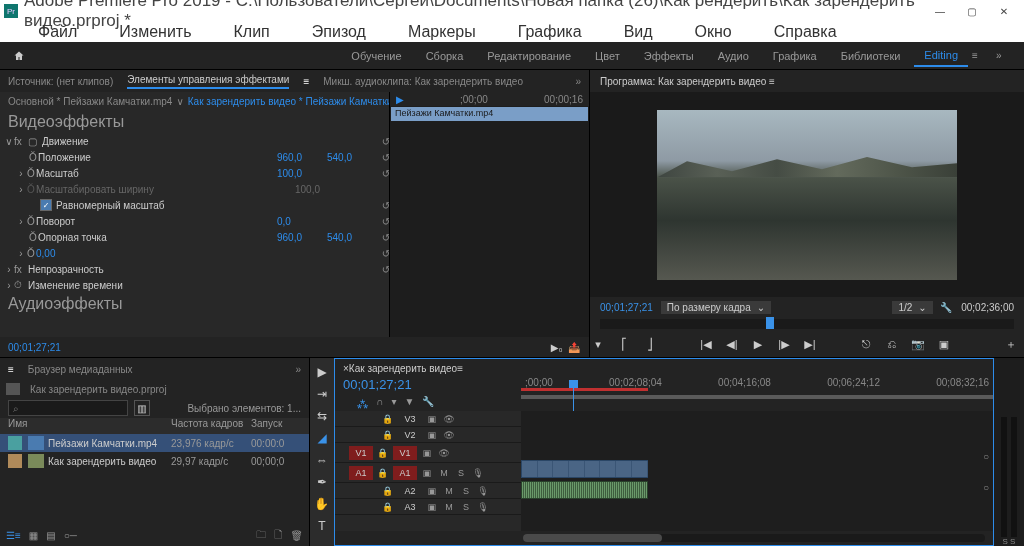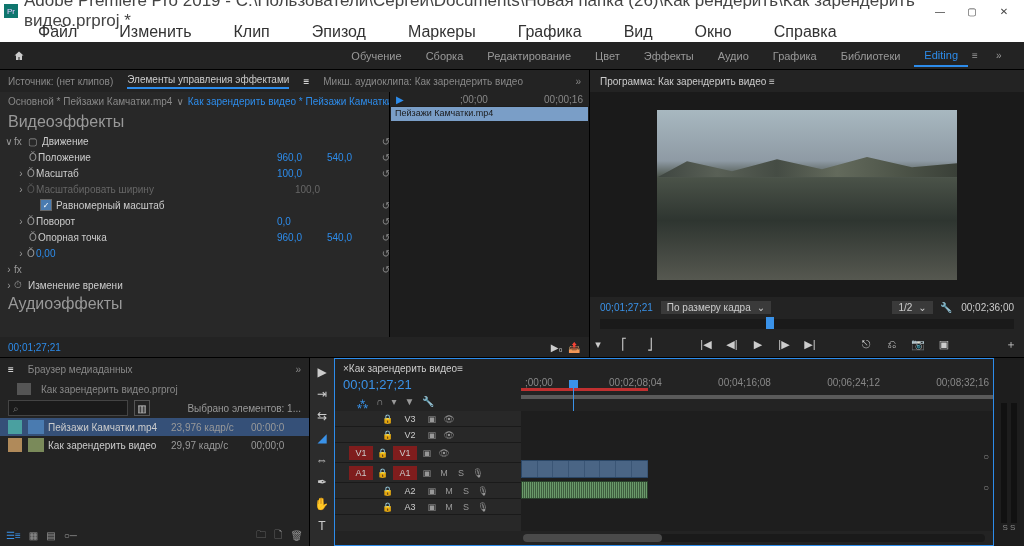--- a/index.html
+++ b/index.html
@@ -51,21 +51,21 @@
 .program .pctrl .dur { color:#ccc; }
 .program .pslider { height:10px; background:#1a1a1a; margin:2px 10px; position:relative;}
 .program .pslider .pos { position:absolute; left:40%; top:-2px; width:8px; height:12px; background:#3a92e8;}
 .program .pbuttons { height:26px; display:flex; align-items:center; justify-content:center; gap:10px; color:#ccc;}
 .program .pbuttons .ico { width:16px; height:16px; display:flex; align-items:center; justify-content:center; font-size:11px;}
 .program .pbuttons .plus { margin-left:auto; padding-right:10px;}
 
 .project { background:#232323; border-right:1px solid #000; display:flex; flex-direction:column;}
 .project .ptabs2 { height:22px; display:flex; align-items:center; padding:0 8px; gap:14px; color:#888;}
 .project .ptabs2 .active { color:#ccc; border-bottom:2px solid #2d8ceb; padding-bottom:2px;}
-.project .pinfo { height:18px; display:flex; align-items:center; padding:0 17px; color:#888; gap:10px;}
+.project .pinfo { height:18px; display:flex; align-items:center; padding:0 6px; color:#888; gap:10px;}
 .project .pinfo .clap { width:14px; height:12px; background:#555;}
 .project .psearch { height:20px; display:flex; align-items:center; padding:0 8px; gap:6px;}
 .project .psearch input { background:#1a1a1a; border:1px solid #444; color:#ccc; width:120px; padding:1px 4px; height:16px;}
 .project .psearch .filter { width:16px; height:16px; border:1px solid #555; display:flex; align-items:center; justify-content:center;}
 .project .phead2 { height:16px; display:flex; background:#2c2c2c; padding:0 8px; color:#999;}
 .project .phead2 .c1{flex:1;} .project .phead2 .c2{width:80px;} .project .phead2 .c3{width:50px;}
 .project .prow { height:18px; display:flex; align-items:center; padding:0 8px; color:#ccc;}
 .project .prow .swatch { width:14px; height:14px; margin-right:6px;}
 .project .prow .ic { width:16px; height:14px; margin-right:4px; background:#4a7bb0;}
 .project .prow .c1{flex:1; overflow:hidden;} .project .prow .c2{width:80px; color:#999;} .project .prow .c3{width:50px; color:#999;}
@@ -97,21 +97,21 @@
 .trow .ic { width:14px; text-align:center; color:#999; font-size:9px;}
 .tl-tracks .tclips { flex:1; position:relative; background:#1e1e1e;}
 .vclip { position:absolute; left:0; width:27%; height:18px; background:#5a7aa0; border:1px solid #2a4666; top:49px;}
 .vclip .thumbs { display:flex; height:100%;}
 .vclip .thumbs div { flex:1; background:#4a6585; border-right:1px solid #3a5575;}
 .aclip { position:absolute; left:0; width:27%; height:18px; top:70px; background:#3e5d3e; border:1px solid #28402a;}
 .aclip .wave { height:100%; background:repeating-linear-gradient(90deg,#6a9a6a 0 1px,#3e5d3e 1px 2px);}
 .tl-foot { height:14px; display:flex; align-items:center; padding:0 8px;}
 .tl-foot .scroller { flex:1; height:8px; background:#1a1a1a; border-radius:4px; position:relative;}
 .tl-foot .scroller .thumb { position:absolute; left:0; width:30%; height:100%; background:#4a4a4a; border-radius:4px;}
-.tl-meters { width:30px; background:#1d1d1d; display:flex; flex-direction:column; align-items:center; justify-content:flex-end; padding-bottom:14px;}
+.tl-meters { width:30px; background:#1d1d1d; display:flex; flex-direction:column; align-items:center; justify-content:flex-end; padding-bottom:0;}
 .tl-meters .meter { width:6px; height:120px; background:#111; margin:0 1px;}
 .tl-meters .pair { display:flex; gap:2px;}
 .tl-meters .lbl { font-size:8px; color:#888;}
 svg { width:12px; height:12px; }
 </style>
 </head>
 <body>
 
 <div class="titlebar">
   <div class="logo">Pr</div>
@@ -248,20 +248,21 @@
           <span class="arr">›</span>
           <span class="arr">Ŏ</span>
           <span class="val">0,00</span>
           <span style="width:50px"></span>
           <span class="reset">↺</span>
           <span style="width:190px"></span>
         </div>
     <div class="ecrow">
           <span class="arr">›</span>
           <span class="fx">fx</span>
+          <span class="label">Непрозрачность</span>
           <span class="reset">↺</span>
           <span style="width:190px"></span>
         </div>
     <div class="ecrow">
           <span class="arr">›</span>
           <span class="fx">⏱</span>
           <span class="label">Изменение времени</span>
           <span style="width:208px"></span>
         </div>
     <div class="eccat">Аудиоэффекты</div>
@@ -325,20 +326,25 @@
   </div>
   <div class="pinfo">
     <div class="clap"></div>
     <span>Как зарендерить видео.prproj</span>
   </div>
   <div class="psearch">
     <input placeholder="⌕" style="">
     <div class="filter">▥</div>
     <span style="margin-left:auto;color:#999">Выбрано элементов: 1...</span>
   </div>
+  <div class="phead2">
+    <span class="c1">Имя</span>
+    <span class="c2">Частота кадров</span>
+    <span class="c3">Запуск</span>
+  </div>
   <div class="prow" style="background:#355078">
     <div class="swatch" style="background:#4aa0a0"></div>
           <div class="ic"></div>
     <span class="c1">Пейзажи Камчатки.mp4</span>
           <span class="c2">23,976 кадр/с</span>
           <span class="c3">00:00:0</span>
   </div>
   <div class="prow">
     <div class="swatch" style="background:#b08a5a"></div>
           <div class="ic" style="background:#7a8a5a"></div>

